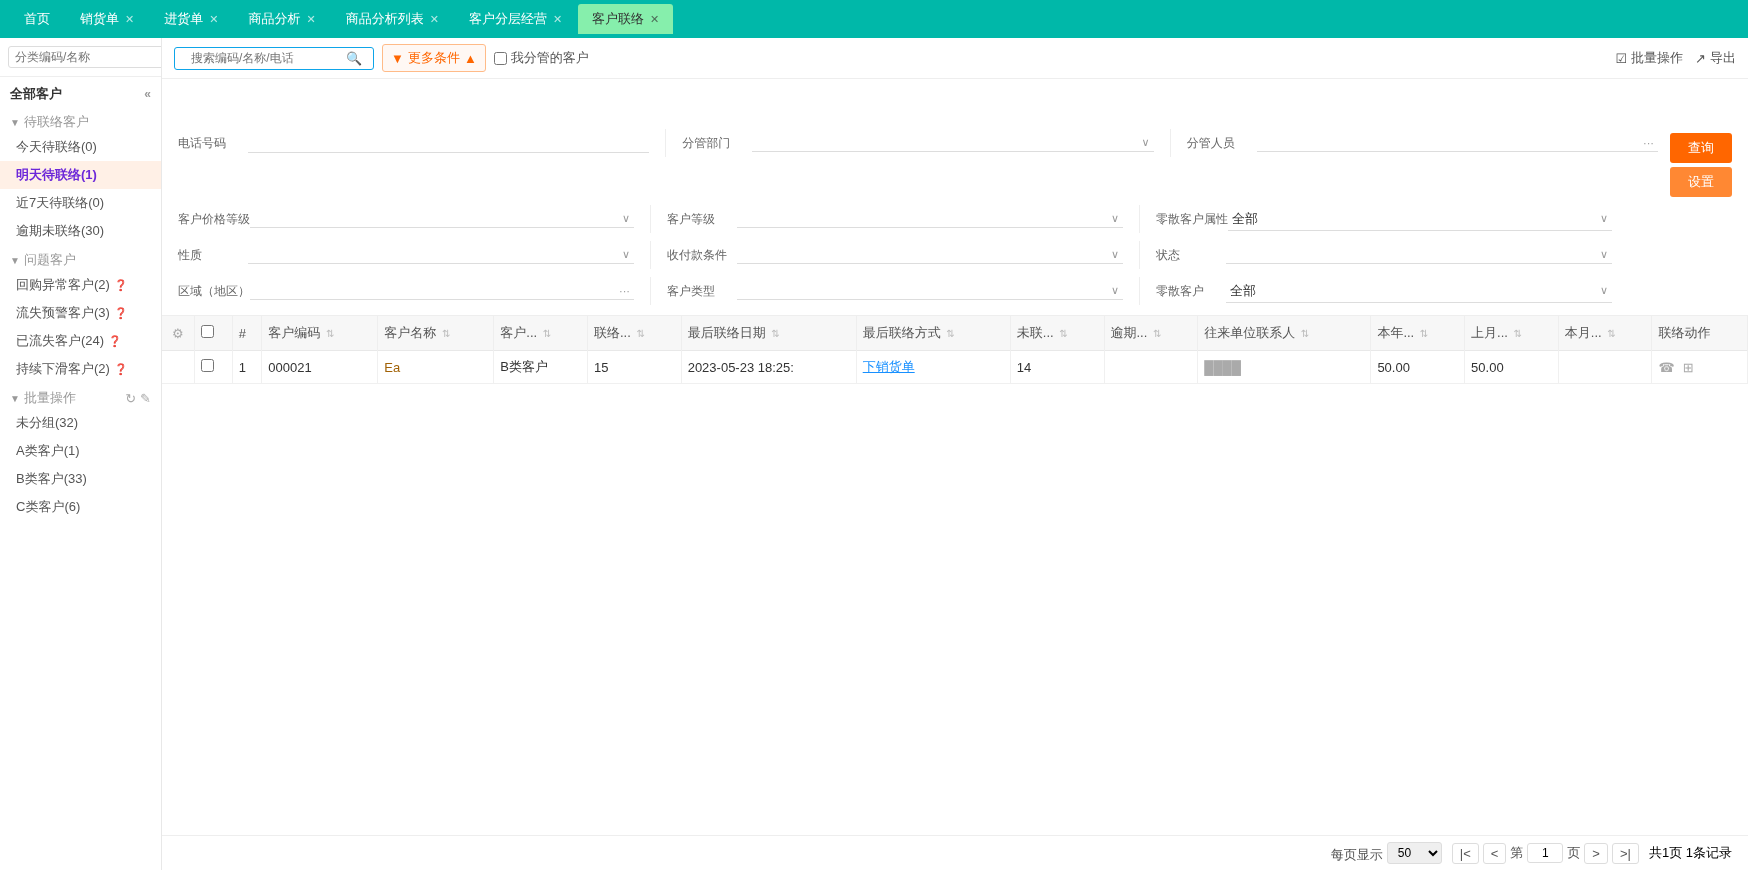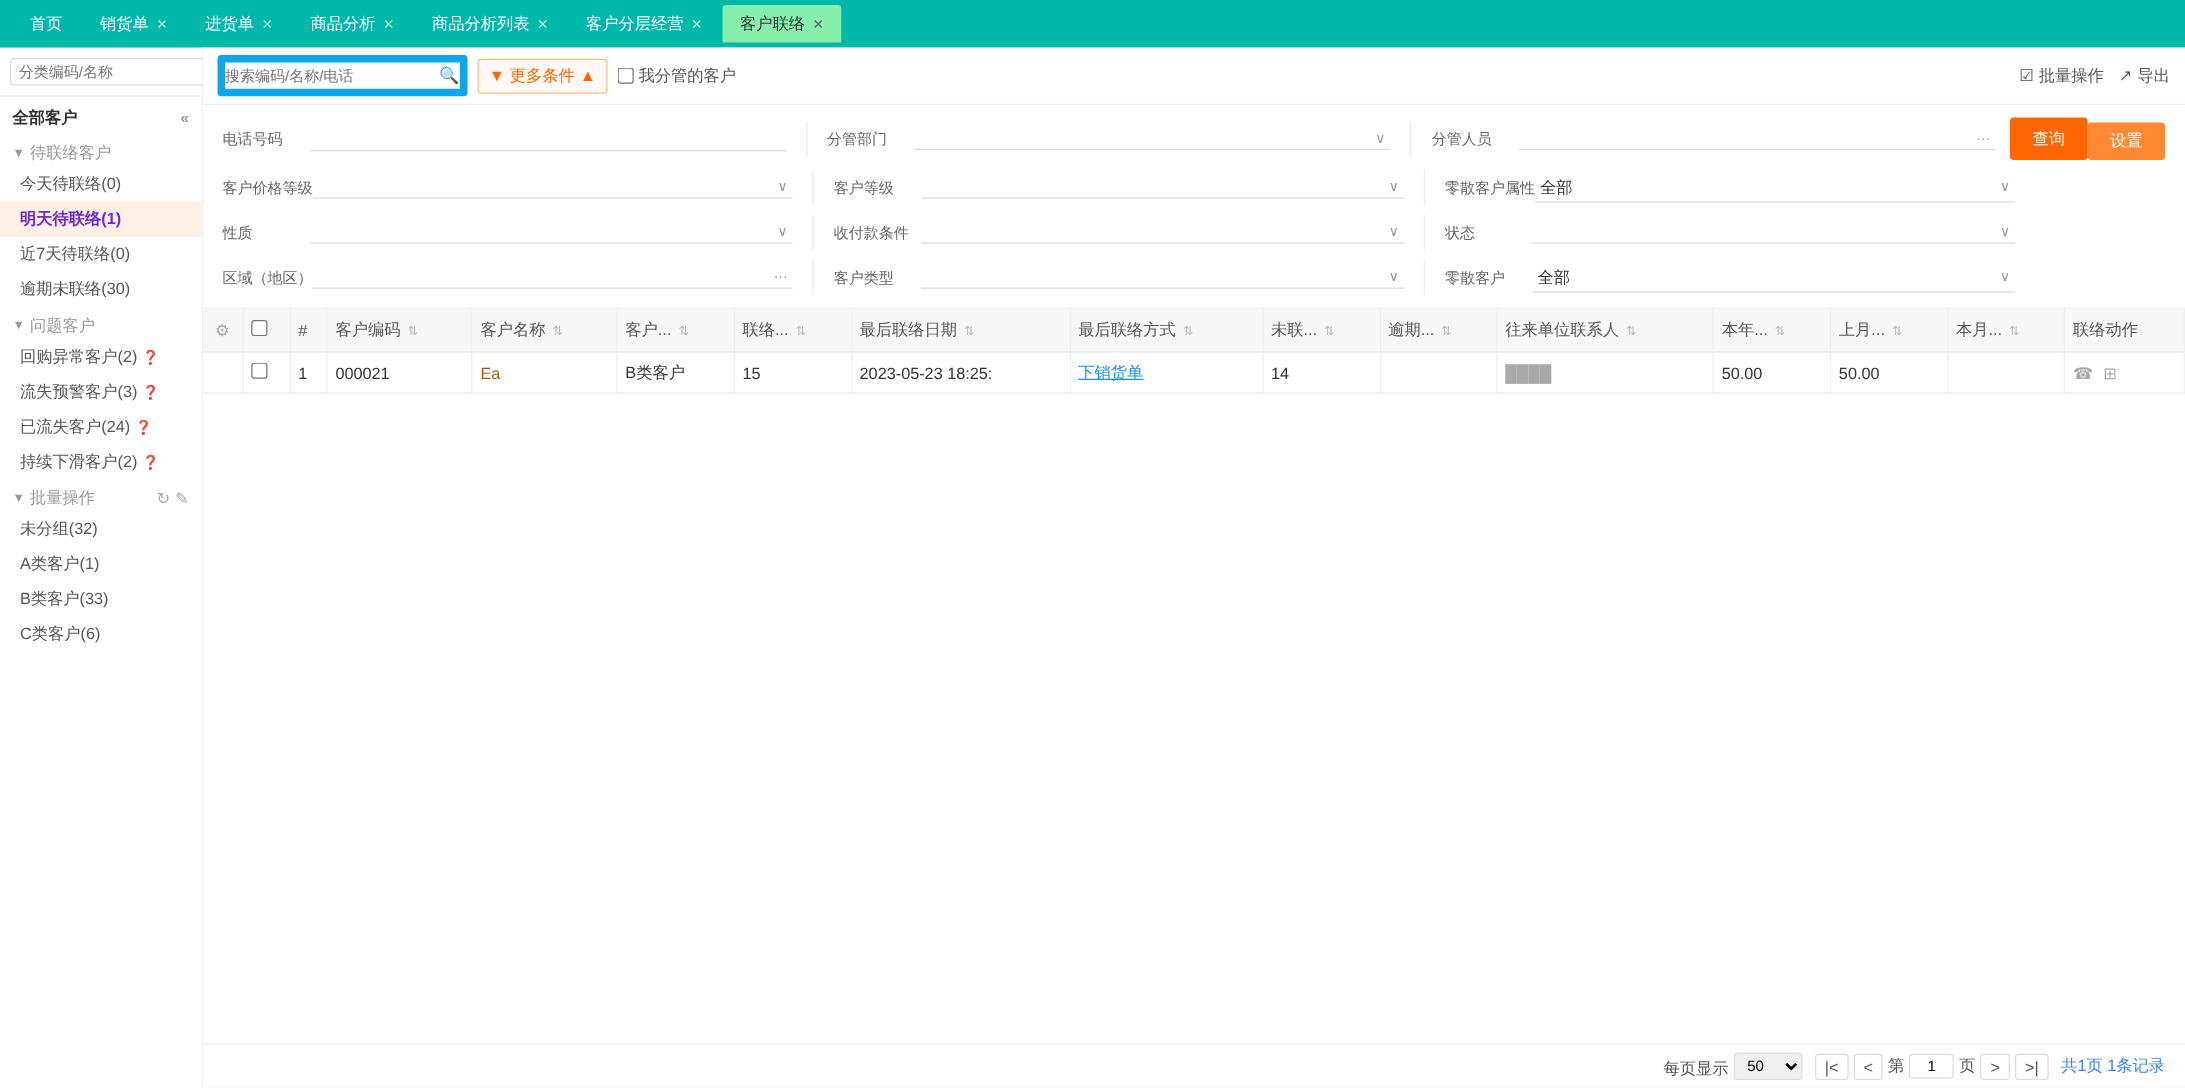--- a/index.html
+++ b/index.html
@@ -100,26 +100,25 @@
       display: flex;
       align-items: center;
       padding: 6px 12px;
       background: #fff;
       border-bottom: 1px solid #eee;
       gap: 8px;
     }
     .search-box {
       display: flex;
       align-items: center;
-      border: 6px solid #0ea5e9;
-      border-radius: 3px;
-      padding: 3px 0;
+      border: 1px solid #0ea5e9;
+      border-radius: 3px;
+      padding: 3px 16px;
       width: 200px;
       background: #fff;
-      gap: 16px;
     }
     .search-box input { border: none; outline: none; font-size: 12px; width: 160px; color: #999; }
     .search-box .s-icon { color: #ccc; }
     .filter-btn {
       display: flex;
       align-items: center;
       gap: 4px;
       color: #ff6600;
       cursor: pointer;
       font-size: 12px;
@@ -215,23 +214,24 @@
       color: #fff;
       border: none;
       border-radius: 3px;
       padding: 6px 18px;
       cursor: pointer;
       font-size: 13px;
       margin-top: 4px;
     }
     .btn-group-right {
       display: flex;
-      flex-direction: row;
+      flex-direction: column;
       gap: 0;
       margin-left: 12px;
+      margin-top: 44px;
     }
 
     
     .table-area {
       flex: 1;
       overflow: auto;
       background: #fff;
     }
     table {
       width: 100%;
@@ -306,21 +306,21 @@
     }
     .pagination .page-input {
       border: 1px solid #ddd;
       border-radius: 3px;
       padding: 2px 4px;
       width: 36px;
       text-align: center;
       outline: none;
       font-size: 12px;
     }
-    .total-text { color: #3b82f6; }
+    .total-text { color: #000000; }
 
     
     .table-scroll { overflow-x: auto; }
     .sidebar::-webkit-scrollbar { width: 4px; }
     .sidebar::-webkit-scrollbar-thumb { background: #ddd; border-radius: 2px; }
 
     .gear-col { color: #aaa; cursor: pointer; text-align: center; }
   </style>
 </head>
 <body>

